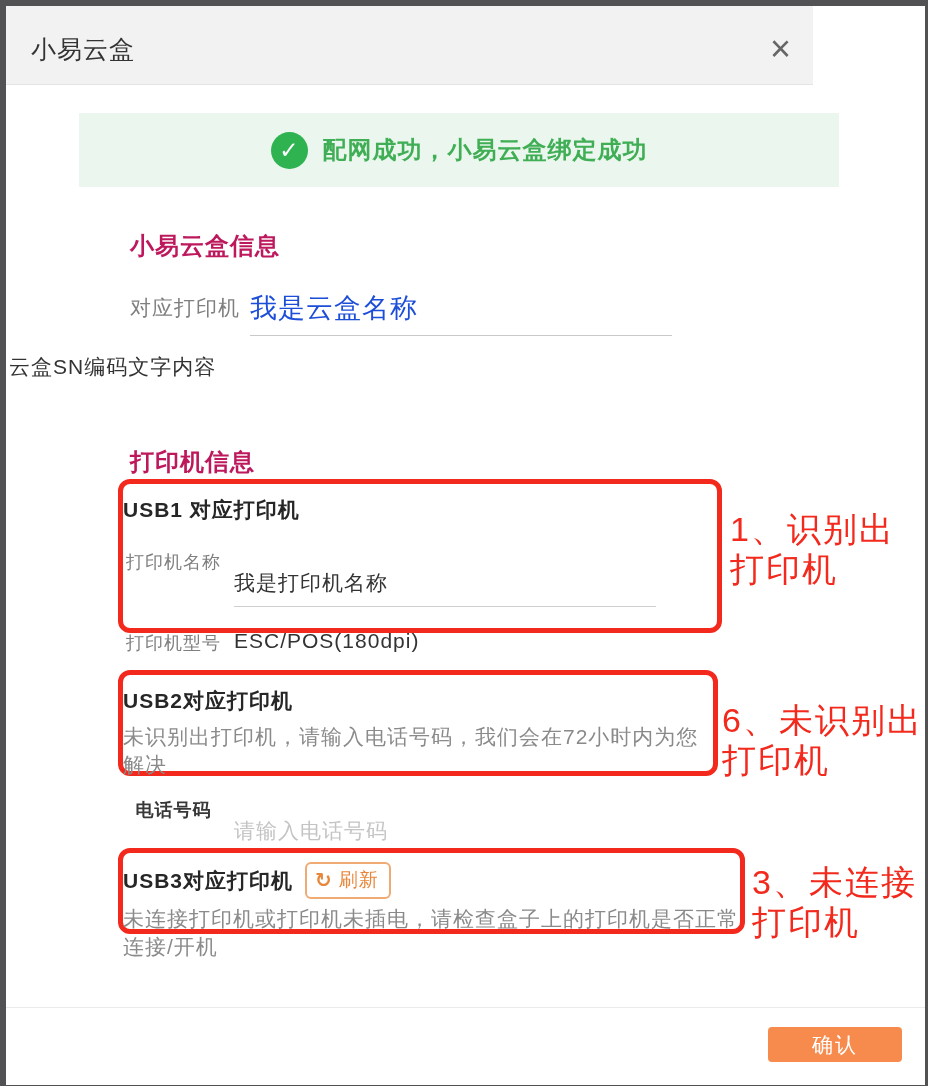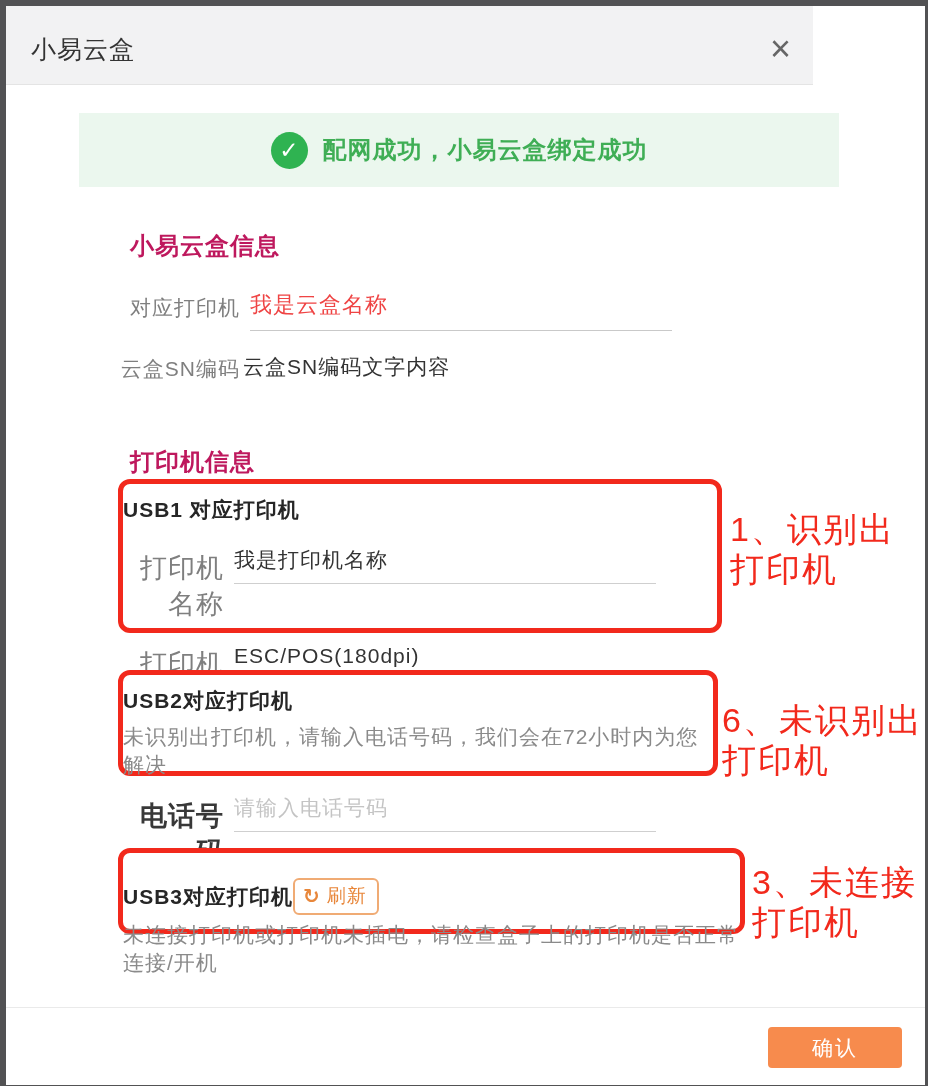--- a/index.html
+++ b/index.html
@@ -24,52 +24,52 @@
   
   .sec-heading{position:absolute;left:124px;font-size:24px;font-weight:bold;color:#be185d;letter-spacing:1px;}
   #heading-cloudbox{top:224px;}
   #heading-printer{top:440px;}
   
   .form-row{position:absolute;left:0;display:flex;align-items:flex-start;}
   .form-label{width:234px;text-align:right;font-size:21px;color:#7f7f7f;padding-top:2px;letter-spacing:1px;}
   .form-value{margin-left:3px;font-size:21px;color:#333;letter-spacing:1px;}
   .uline-wrap{margin-left:10px;width:422px;border-bottom:1px solid #c9c9c9;padding-bottom:12px;}
   .uline-wrap input{width:100%;border:none;outline:none;background:transparent;
-    font-size:22px;color:#ef4444;padding:0;letter-spacing:1px;}
+    font-size:27px;color:#1d4ed8;padding:0;letter-spacing:1px;}
   .uline-wrap input::placeholder{color:#c4c4c4;}
   #row-cloud-name{top:286px;}
   #row-cloud-sn{top:347px;}
   
   .panel{position:absolute;left:112px;background:#fff;border:5px solid #f2291c;border-radius:12px;
     padding:12px 0;}
   #panel-usb1{top:473px;width:604px;height:154px;}
   #panel-usb2{top:664px;width:600px;height:106px;}
   #panel-usb3{top:842px;width:627px;height:86px;padding-top:9px;}
   .panel-title{font-size:21px;font-weight:bold;color:#262626;letter-spacing:1px;}
   .panel-row{display:flex;align-items:flex-start;margin-top:24px;}
-  .panel-row .p-label{width:101px;text-align:right;font-size:27px;color:#7f7f7f;padding-top:2px;letter-spacing:1px;}
+  .panel-row .p-label{width:101px;text-align:center;font-size:18px;color:#7f7f7f;padding-top:2px;letter-spacing:1px;}
   .panel-row .p-label.dark{color:#383838;font-weight:bold;}
   .panel-row .p-value{margin-left:10px;font-size:21px;color:#333;letter-spacing:1px;}
-  .panel-row .p-uline{margin-left:10px;width:422px;border-bottom:1px solid #cfcfcf;padding-bottom:11px;}
+  .panel-row .p-uline{margin-left:10px;width:422px;border-bottom:1px solid #cfcfcf;padding-bottom:11px;margin-top:23px;}
   .panel-row .p-uline input{width:100%;border:none;outline:none;background:transparent;
     font-size:21px;color:#333;padding:0;letter-spacing:1px;}
   .panel-row .p-uline input::placeholder{color:#c4c4c4;}
   .panel-hint{margin-top:8px;font-size:21px;color:#8a8a8a;letter-spacing:1px;line-height:1.35;}
-  .title-row{display:flex;align-items:center;margin-top:16px;}
+  .title-row{display:flex;align-items:center;gap:12px;}
   .refresh-btn{display:inline-flex;align-items:center;gap:6px;border:2px solid #f0ab74;border-radius:6px;
     color:#e8873b;font-size:19px;padding:3px 10px 4px 8px;background:#fff;cursor:pointer;letter-spacing:1px;}
   .refresh-btn .r-icon{font-size:20px;font-weight:bold;line-height:1;}
   
   .annotation{position:absolute;color:#f2291c;font-size:34px;line-height:40px;letter-spacing:2px;white-space:nowrap;}
   #annotation-1{left:724px;top:503px;}
   #annotation-2{left:716px;top:694px;}
   #annotation-3{left:746px;top:856px;}
   
   .footer-divider{position:absolute;left:0;top:1001px;width:919px;height:0;border-top:1px solid #eaeaea;}
-  .confirm-btn{position:absolute;left:762px;top:1021px;width:134px;height:41px;background:#f78b4d;
+  .confirm-btn{position:absolute;left:762px;top:1021px;width:134px;height:35px;background:#f78b4d;
     border:none;border-radius:4px;color:#ffffff;font-size:21px;display:flex;align-items:center;
     justify-content:center;cursor:pointer;letter-spacing:2px;}
 </style>
 </head>
 <body>
 
 <div class="dialog">
 
   <div class="titlebar">
     <span class="title">小易云盒</span>
@@ -84,21 +84,20 @@
   <div class="sec-heading" id="heading-cloudbox">小易云盒信息</div>
 
   <div class="form-row" id="row-cloud-name">
     <span class="form-label">对应打印机</span>
     <span class="uline-wrap">
       <input type="text" value="我是云盒名称" style="">
     </span>
   </div>
 
   <div class="form-row" id="row-cloud-sn">
-    <span class="form-label">云盒SN编码</span>
     <span class="form-value">云盒SN编码文字内容</span>
   </div>
 
   <div class="sec-heading" id="heading-printer">打印机信息</div>
 
   <div class="panel" id="panel-usb1">
     <div class="panel-title">USB1 对应打印机</div>
     <div class="panel-row">
       <span class="p-label">打印机名称</span>
       <span class="p-uline">

